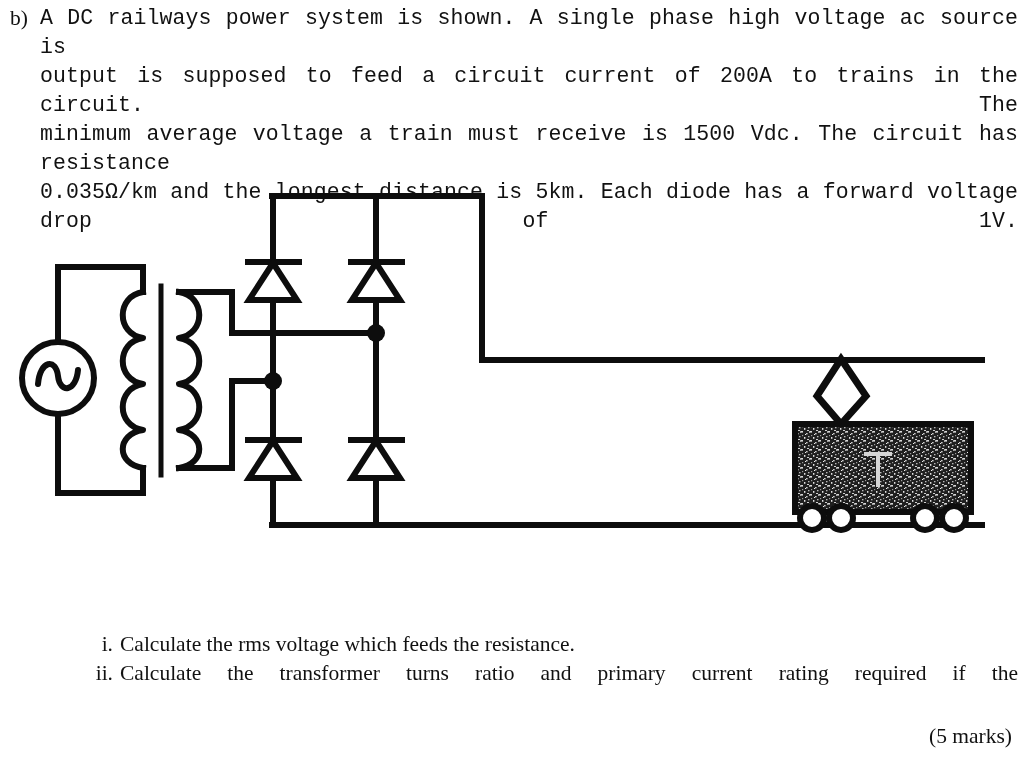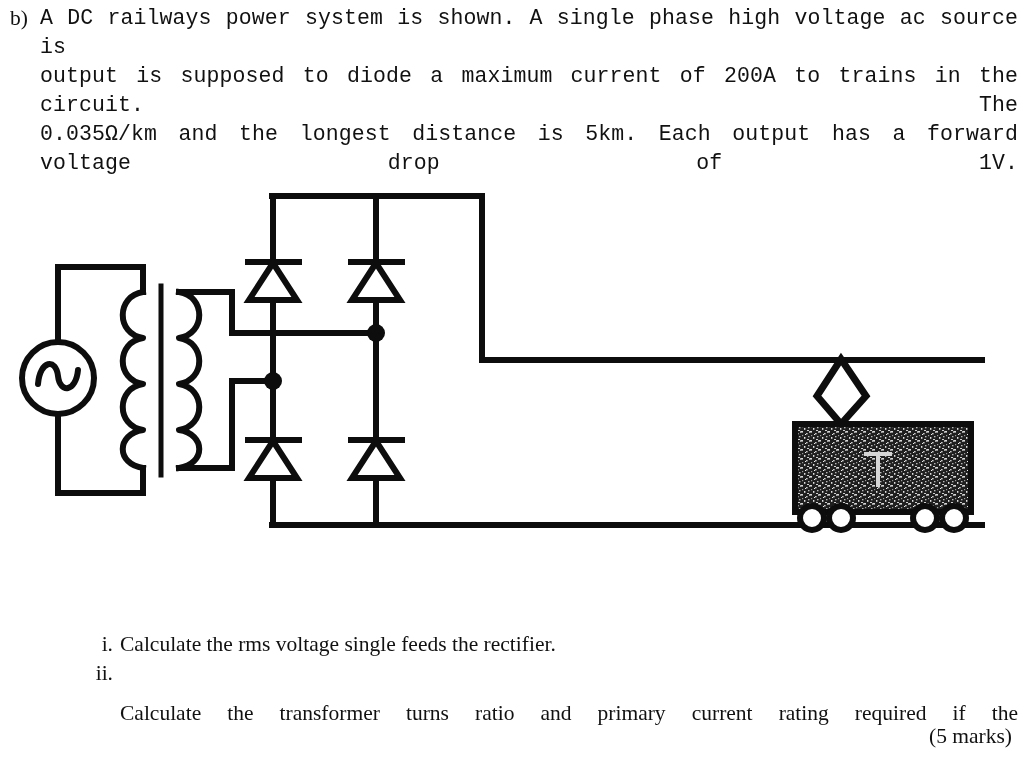--- a/index.html
+++ b/index.html
@@ -80,21 +80,20 @@
     text-align: right;
     padding-right: 7px;
     box-sizing: border-box;
   }
   .sub-text {
     flex: 1 1 auto;
     text-align: justify;
   }
   .sub-text.justify-all {
     text-align-last: justify;
-    margin-top: 40px;
   }
   .sub-cont {
     padding-left: 63px;
     font-size: 21.5px;
     line-height: 29px;
   }
   #marks-line {
     position: absolute;
     right: 12px;
     top: 722px;
@@ -103,22 +102,23 @@
   }
 </style>
 </head>
 <body>
 
 <div id="question-stem">
   <div class="stem-row">
     <div class="stem-marker">b)</div>
     <div class="stem-body">
       <div>A DC railways power system is shown. A single phase high voltage ac source is</div>
-      <div>output is supposed to diode a maximum current of 200A to trains in the circuit. The</div>
-      <div class="lastline">0.035Ω/km and the longest distance is 5km. Each output has a forward voltage drop of 1V.</div>
+      <div>output is supposed to feed a circuit current of 200A to trains in the circuit. The</div>
+      <div>minimum average voltage a train must receive is 1500 Vdc. The circuit has resistance</div>
+      <div class="lastline">0.035Ω/km and the longest distance is 5km. Each diode has a forward voltage drop of 1V.</div>
     </div>
   </div>
 </div>
 
 <div id="circuit-figure">
   <svg width="1024" height="400" viewBox="0 0 1024 400" xmlns="http://www.w3.org/2000/svg">
     <defs>
 
       <pattern id="trainStipple" width="9" height="9" patternUnits="userSpaceOnUse">
         <rect width="9" height="9" fill="#1f1f1f"></rect>
@@ -211,21 +211,21 @@
       <circle cx="841" cy="348" r="12" fill="#ffffff" stroke="#0d0d0d" stroke-width="6"></circle>
       <circle cx="925" cy="348" r="12" fill="#ffffff" stroke="#0d0d0d" stroke-width="6"></circle>
       <circle cx="954" cy="348" r="12" fill="#ffffff" stroke="#0d0d0d" stroke-width="6"></circle>
     </g>
   </svg>
 </div>
 
 <div id="sub-questions">
   <div class="sub-row">
     <div class="sub-marker">i.</div>
-    <div class="sub-text">Calculate the rms voltage single feeds the rectifier.</div>
+    <div class="sub-text">Calculate the rms voltage which feeds the resistance.</div>
   </div>
   <div class="sub-row">
     <div class="sub-marker">ii.</div>
     <div class="sub-text justify-all">Calculate the transformer turns ratio and primary current rating required if the</div>
   </div>
 </div>
 
 <div id="marks-line">(5 marks)</div>
 
 </body></html>

